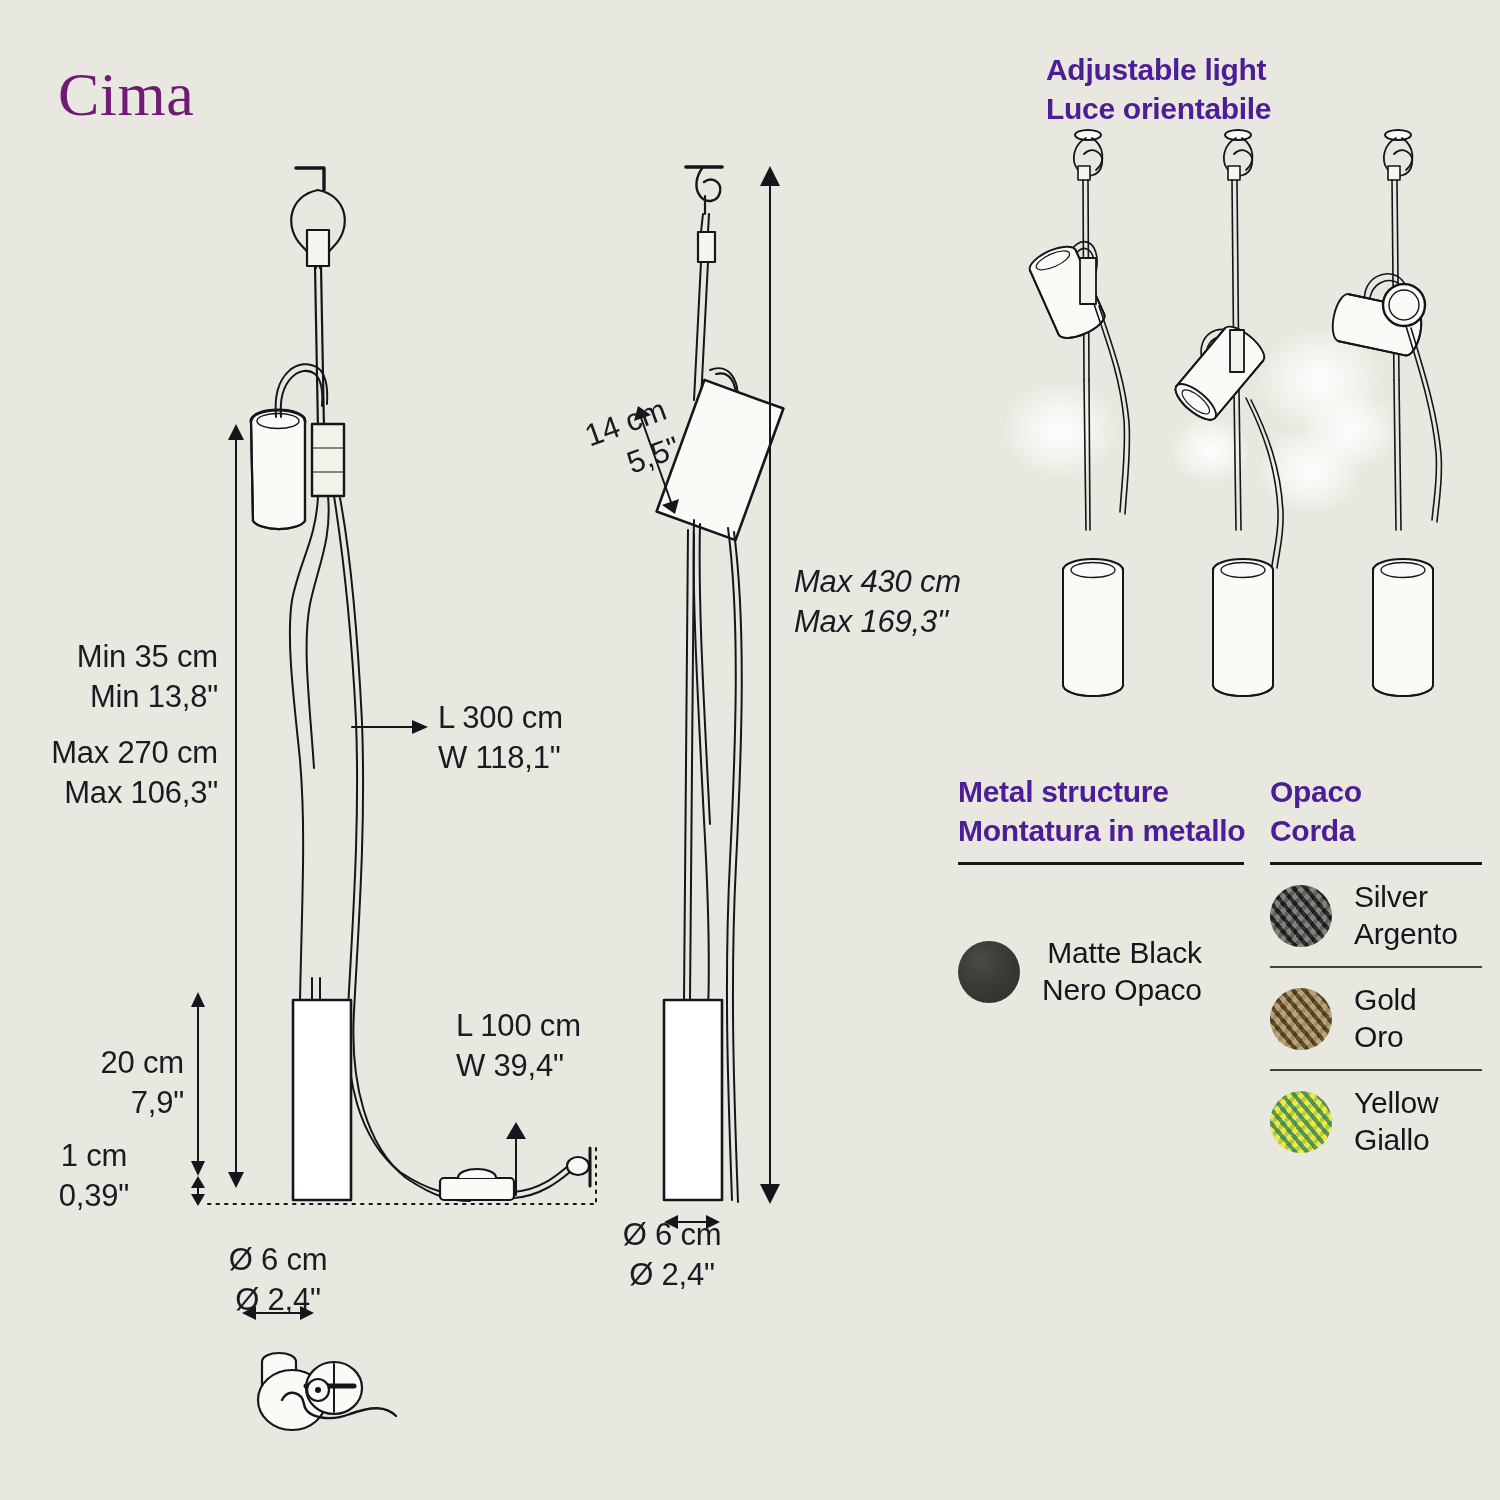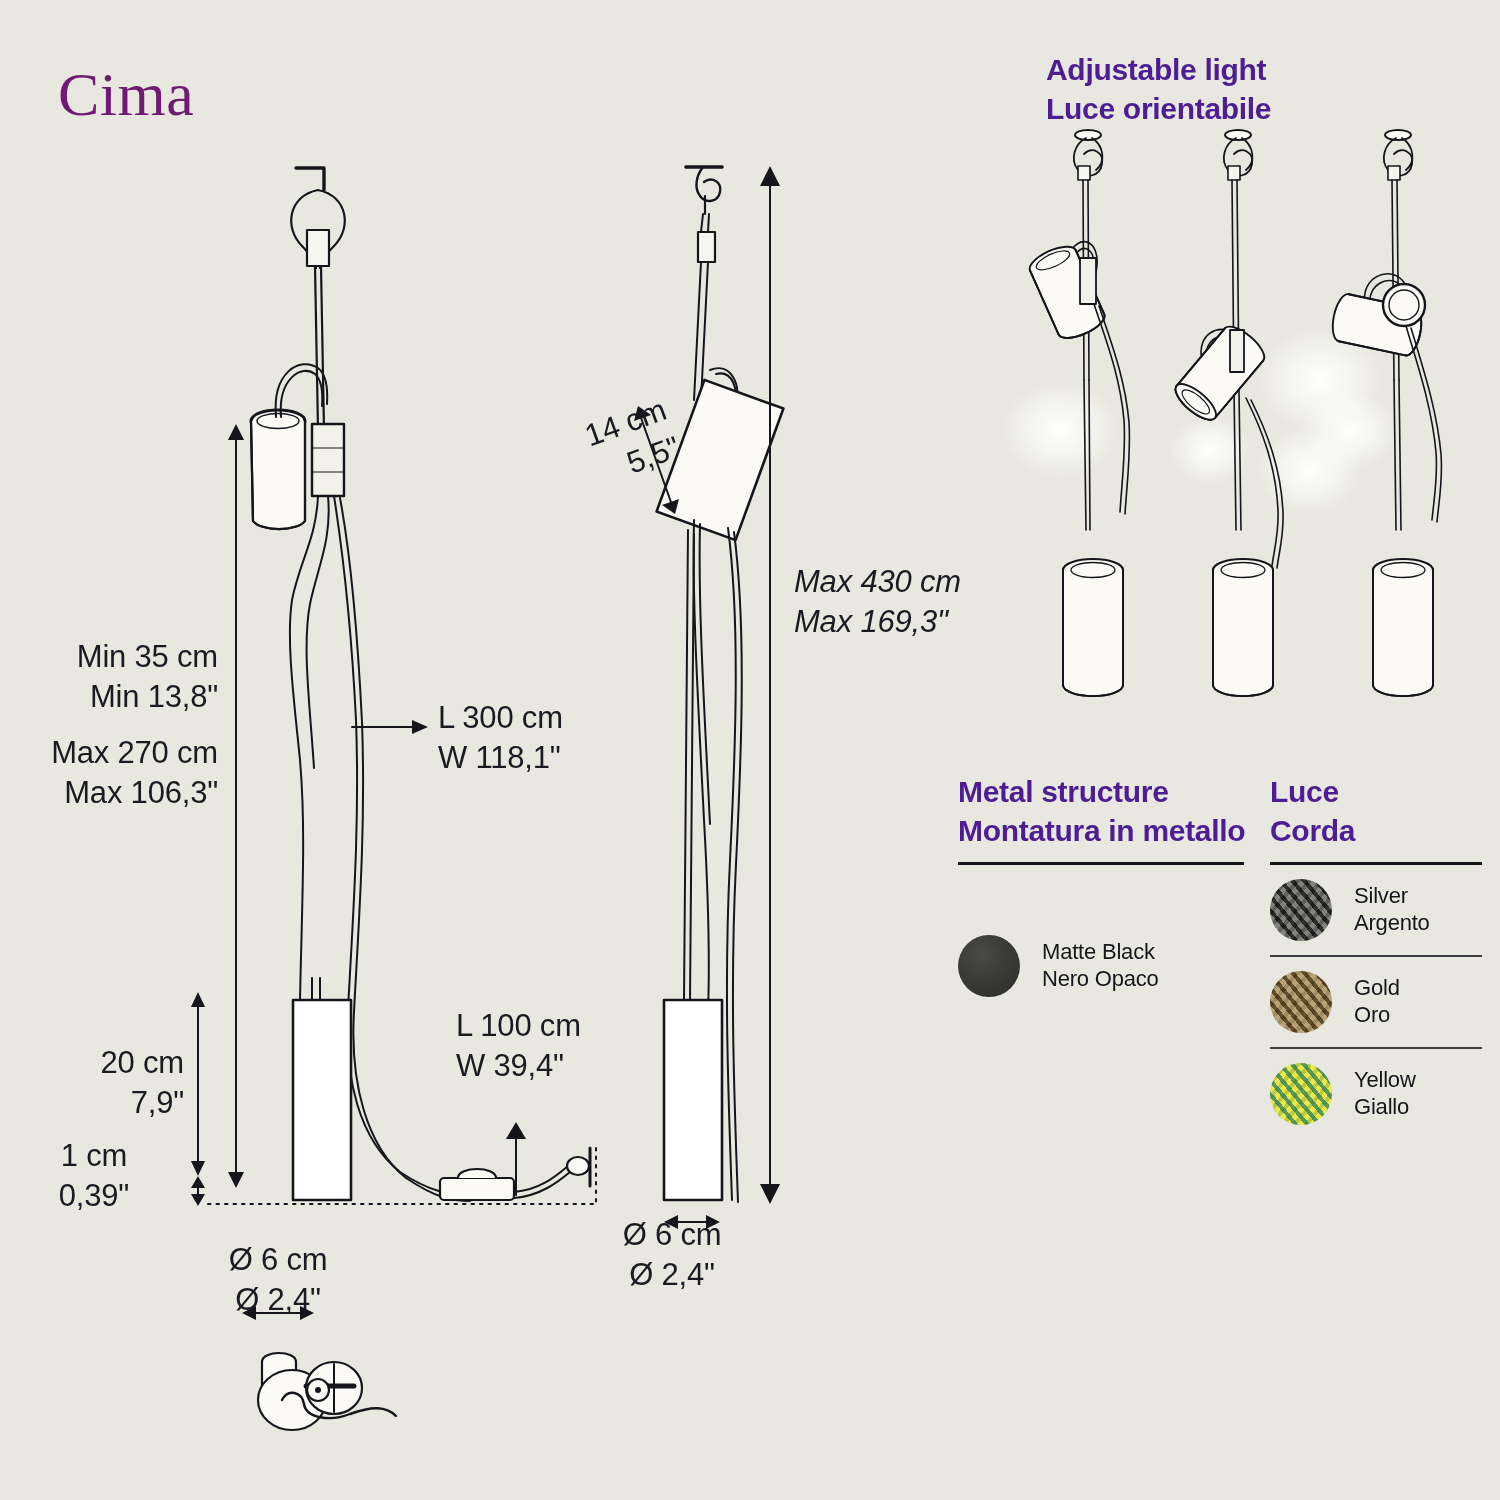--- a/index.html
+++ b/index.html
@@ -72,21 +72,21 @@
     padding: 14px 0;
   }
   .legend-row + .legend-row { border-top: 2px solid #404040; }
   .swatch {
     width: 62px;
     height: 62px;
     border-radius: 50%;
     flex: 0 0 62px;
   }
   .legend-text {
-    font-size: 22px;
+    font-size: 30px;
     line-height: 1.22;
     color: #15161c;
     white-space: nowrap;
     letter-spacing: -0.2px;
   }
   .legend-text .l2 { display: block; }
 
   
   .sw-silver {
     background-color: #555550;
@@ -435,32 +435,32 @@
       </g>
     </g>
   </svg>
 
   <div class="legend-col" style="left:958px; top:772px; width:286px;">
     <div class="sec-head">
       <span>Metal structure</span>
       <span class="l2">Montatura in metallo</span>
     </div>
     <div class="legend-rule" style="margin-top:12px;"></div>
-    <div class="legend-row" style="padding-top:70px;">
+    <div class="legend-row" style="padding-top:70px;text-align:right;">
       <div class="swatch sw-black"></div>
       <div class="legend-text">
         <span>Matte Black</span>
         <span class="l2">Nero Opaco</span>
       </div>
     </div>
   </div>
 
   <div class="legend-col" style="left:1270px; top:772px; width:212px;">
     <div class="sec-head">
-      <span>Luce</span>
+      <span>Opaco</span>
       <span class="l2">Corda</span>
     </div>
     <div class="legend-rule" style="margin-top:12px;"></div>
 
     <div class="legend-row" style="border-top:none;">
       <div class="swatch sw-silver"></div>
       <div class="legend-text">
         <span>Silver</span>
         <span class="l2">Argento</span>
       </div>

